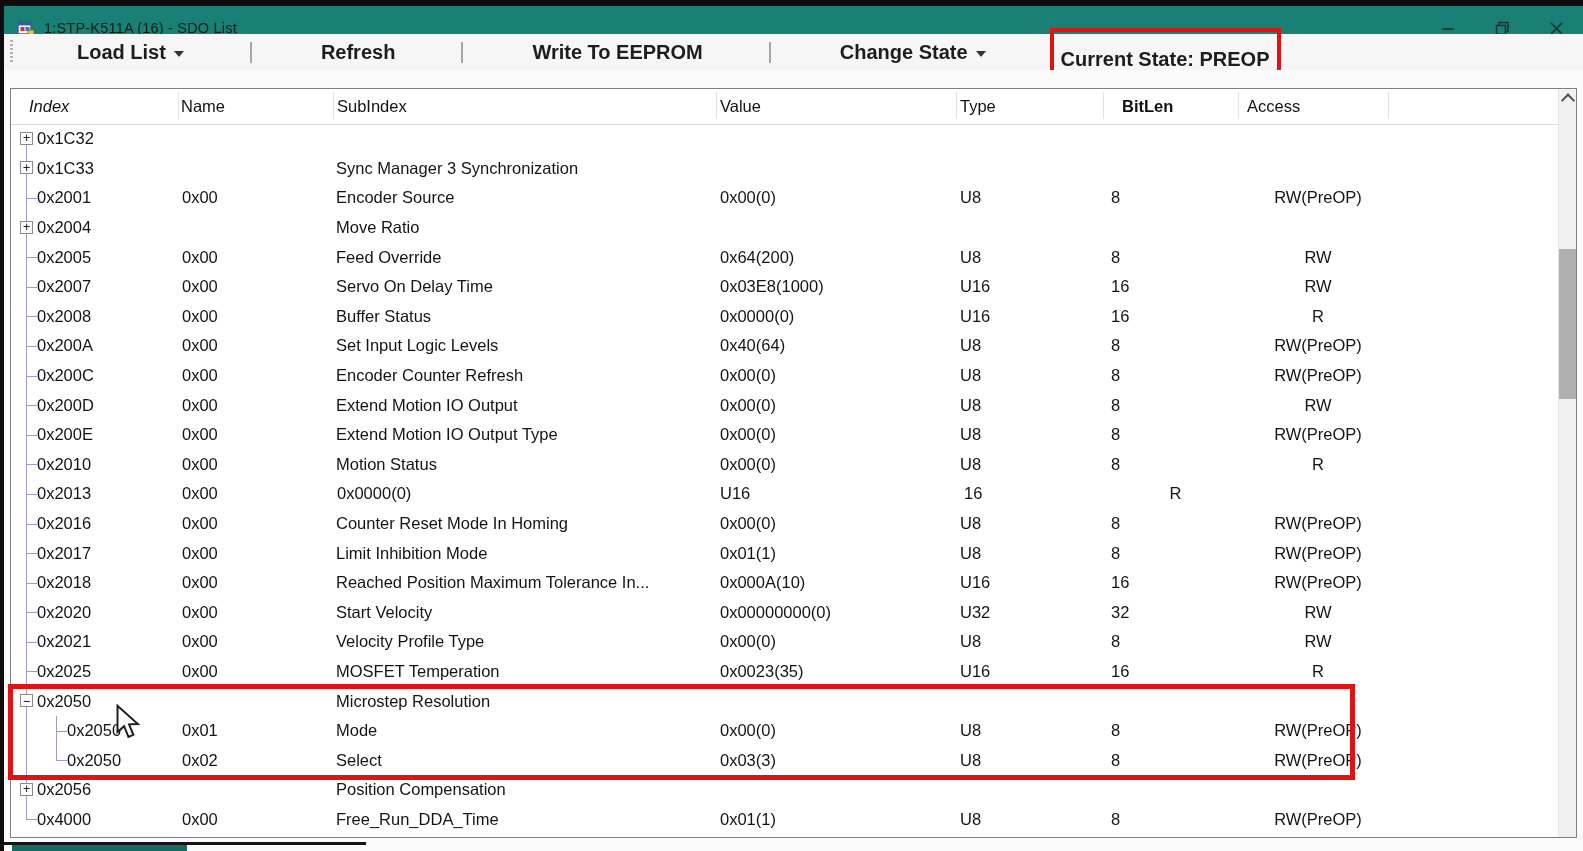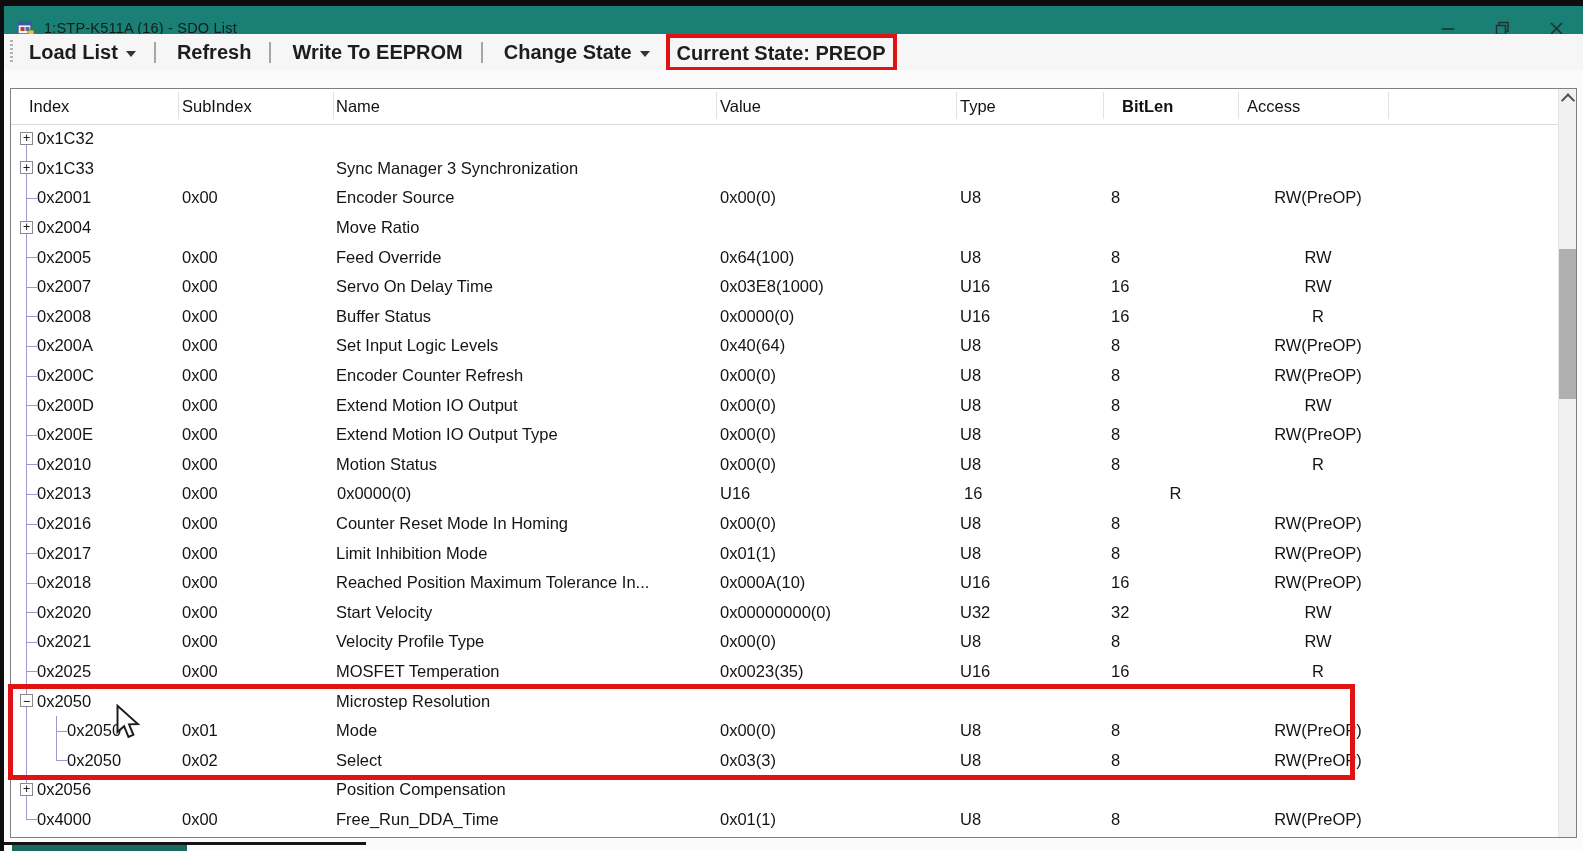--- a/index.html
+++ b/index.html
@@ -13,44 +13,44 @@
   
   .titlebar{position:absolute;left:4px;top:6px;right:0;height:44px;background:#1a8076;
             display:flex;align-items:center;color:#10231f;}
   .app-icon{width:17px;height:16px;margin-left:14px;display:inline-block;position:relative;}
   .title-text{margin-left:9px;font-size:14.5px;color:#0c1f1c;letter-spacing:.2px;}
   .win-controls{margin-left:auto;display:flex;align-items:center;height:100%;}
   .win-btn{width:54px;height:100%;display:flex;align-items:center;justify-content:center;}
 
   
   .toolbar{position:absolute;left:4px;top:34px;right:0;height:36px;background:#f6f6f6;
-           display:flex;align-items:center;font-size:20px;font-weight:600;color:#1d1d1d;}
+           display:flex;align-items:center;font-size:20px;font-weight:600;color:#1d1d1d;gap:48px;}
   .grip{width:3px;height:24px;margin-left:6px;
         background:repeating-linear-gradient(to bottom,#b4b4b4 0 2px,transparent 2px 4px);}
   .tb-btn{background:transparent;border:none;font:inherit;color:inherit;padding:2px 6px;margin-left:10px;
           display:flex;align-items:center;gap:8px;cursor:default;}
   .caret{width:0;height:0;border-left:5px solid transparent;border-right:5px solid transparent;
          border-top:6px solid #333;display:inline-block;margin-top:3px;}
   .tb-sep{width:2px;height:21px;background:#a6a6a6;margin:0 5px 0 12px;}
-  .state-box{margin-left:10px;border:4px solid #e01212;padding:4px 7px 2px 7px;color:#1d1d1d;}
+  .state-box{margin-left:10px;border:4px solid #e01212;padding:16px 7px 2px 7px;color:#1d1d1d;}
 
   
   .client{position:absolute;left:4px;top:70px;right:0;bottom:0;background:#fbfbfb;}
 
   
   .lv{position:absolute;left:10px;top:88px;width:1567px;height:750px;background:#fff;
       border:1.5px solid #7f7f7f;box-sizing:border-box;overflow:hidden;}
   .lv-header{position:relative;height:35px;display:grid;
              grid-template-columns:168px 155px 383px 240px 147px 135px 150px 1fr;
              align-items:center;font-size:16.5px;color:#121212;background:#fff;
              border-bottom:1px solid #dcdcdc;}
   .hcell{position:relative;height:100%;display:flex;align-items:center;}
   .hcell::after{content:"";position:absolute;right:0;top:3px;bottom:5px;width:1px;background:#e2e2e2;}
   .hcell.last::after{display:none;}
-  .pad-index{padding-left:18px;} .pad-sub{padding-left:3px;} .pad-name{padding-left:2px;}
+  .pad-index{padding-left:18px;font-style:italic;} .pad-sub{padding-left:3px;} .pad-name{padding-left:2px;}
   .pad-value{padding-left:3px;} .pad-type{padding-left:3px;}
   .pad-bitlen-h{padding-left:18px;font-weight:bold;} .pad-bitlen{padding-left:7px;} .pad-access{padding-left:8px;text-align:center;}
 
   .lv-body{position:absolute;left:0;top:35px;right:18px;bottom:0;}
   .rootline{position:absolute;left:15px;top:10px;width:1px;height:686px;background:#9a9ace;}
 
   .row{display:grid;grid-template-columns:168px 155px 383px 240px 147px 135px 150px 1fr;
        height:29.6px;align-items:center;font-size:16.5px;color:#141414;}
   .cell{white-space:nowrap;overflow:hidden;}
   .c-index{position:relative;height:100%;display:flex;align-items:center;}
@@ -150,25 +150,25 @@
     </span>
   </div>
 
   <div class="client"></div>
 
   <div class="lv">
     <div class="lv-header">
       <div class="hcell pad-index">
           <span>Index</span>
         </div>
+      <div class="hcell pad-name">
+          <span>Name</span>
+        </div>
       <div class="hcell pad-sub">
           <span>SubIndex</span>
-        </div>
-      <div class="hcell pad-name">
-          <span>Name</span>
         </div>
       <div class="hcell pad-value">
           <span>Value</span>
         </div>
       <div class="hcell pad-type">
           <span>Type</span>
         </div>
       <div class="hcell pad-bitlen-h">
           <span>BitLen</span>
         </div>
@@ -238,21 +238,21 @@
   </div>
         <div class="row node-leaf">
     <div class="cell c-index">
 
       <span class="dash"></span>
 
       <span class="idx-txt">0x2005</span>
     </div>
     <div class="cell pad-sub">0x00</div>
     <div class="cell pad-name">Feed Override</div>
-    <div class="cell pad-value">0x64(100)</div>
+    <div class="cell pad-value">0x64(200)</div>
     <div class="cell pad-type">U8</div>
     <div class="cell pad-bitlen">8</div>
     <div class="cell pad-access">RW</div>
     <div class="cell"></div>
   </div>
         <div class="row node-leaf">
     <div class="cell c-index">
 
       <span class="dash"></span>
 

